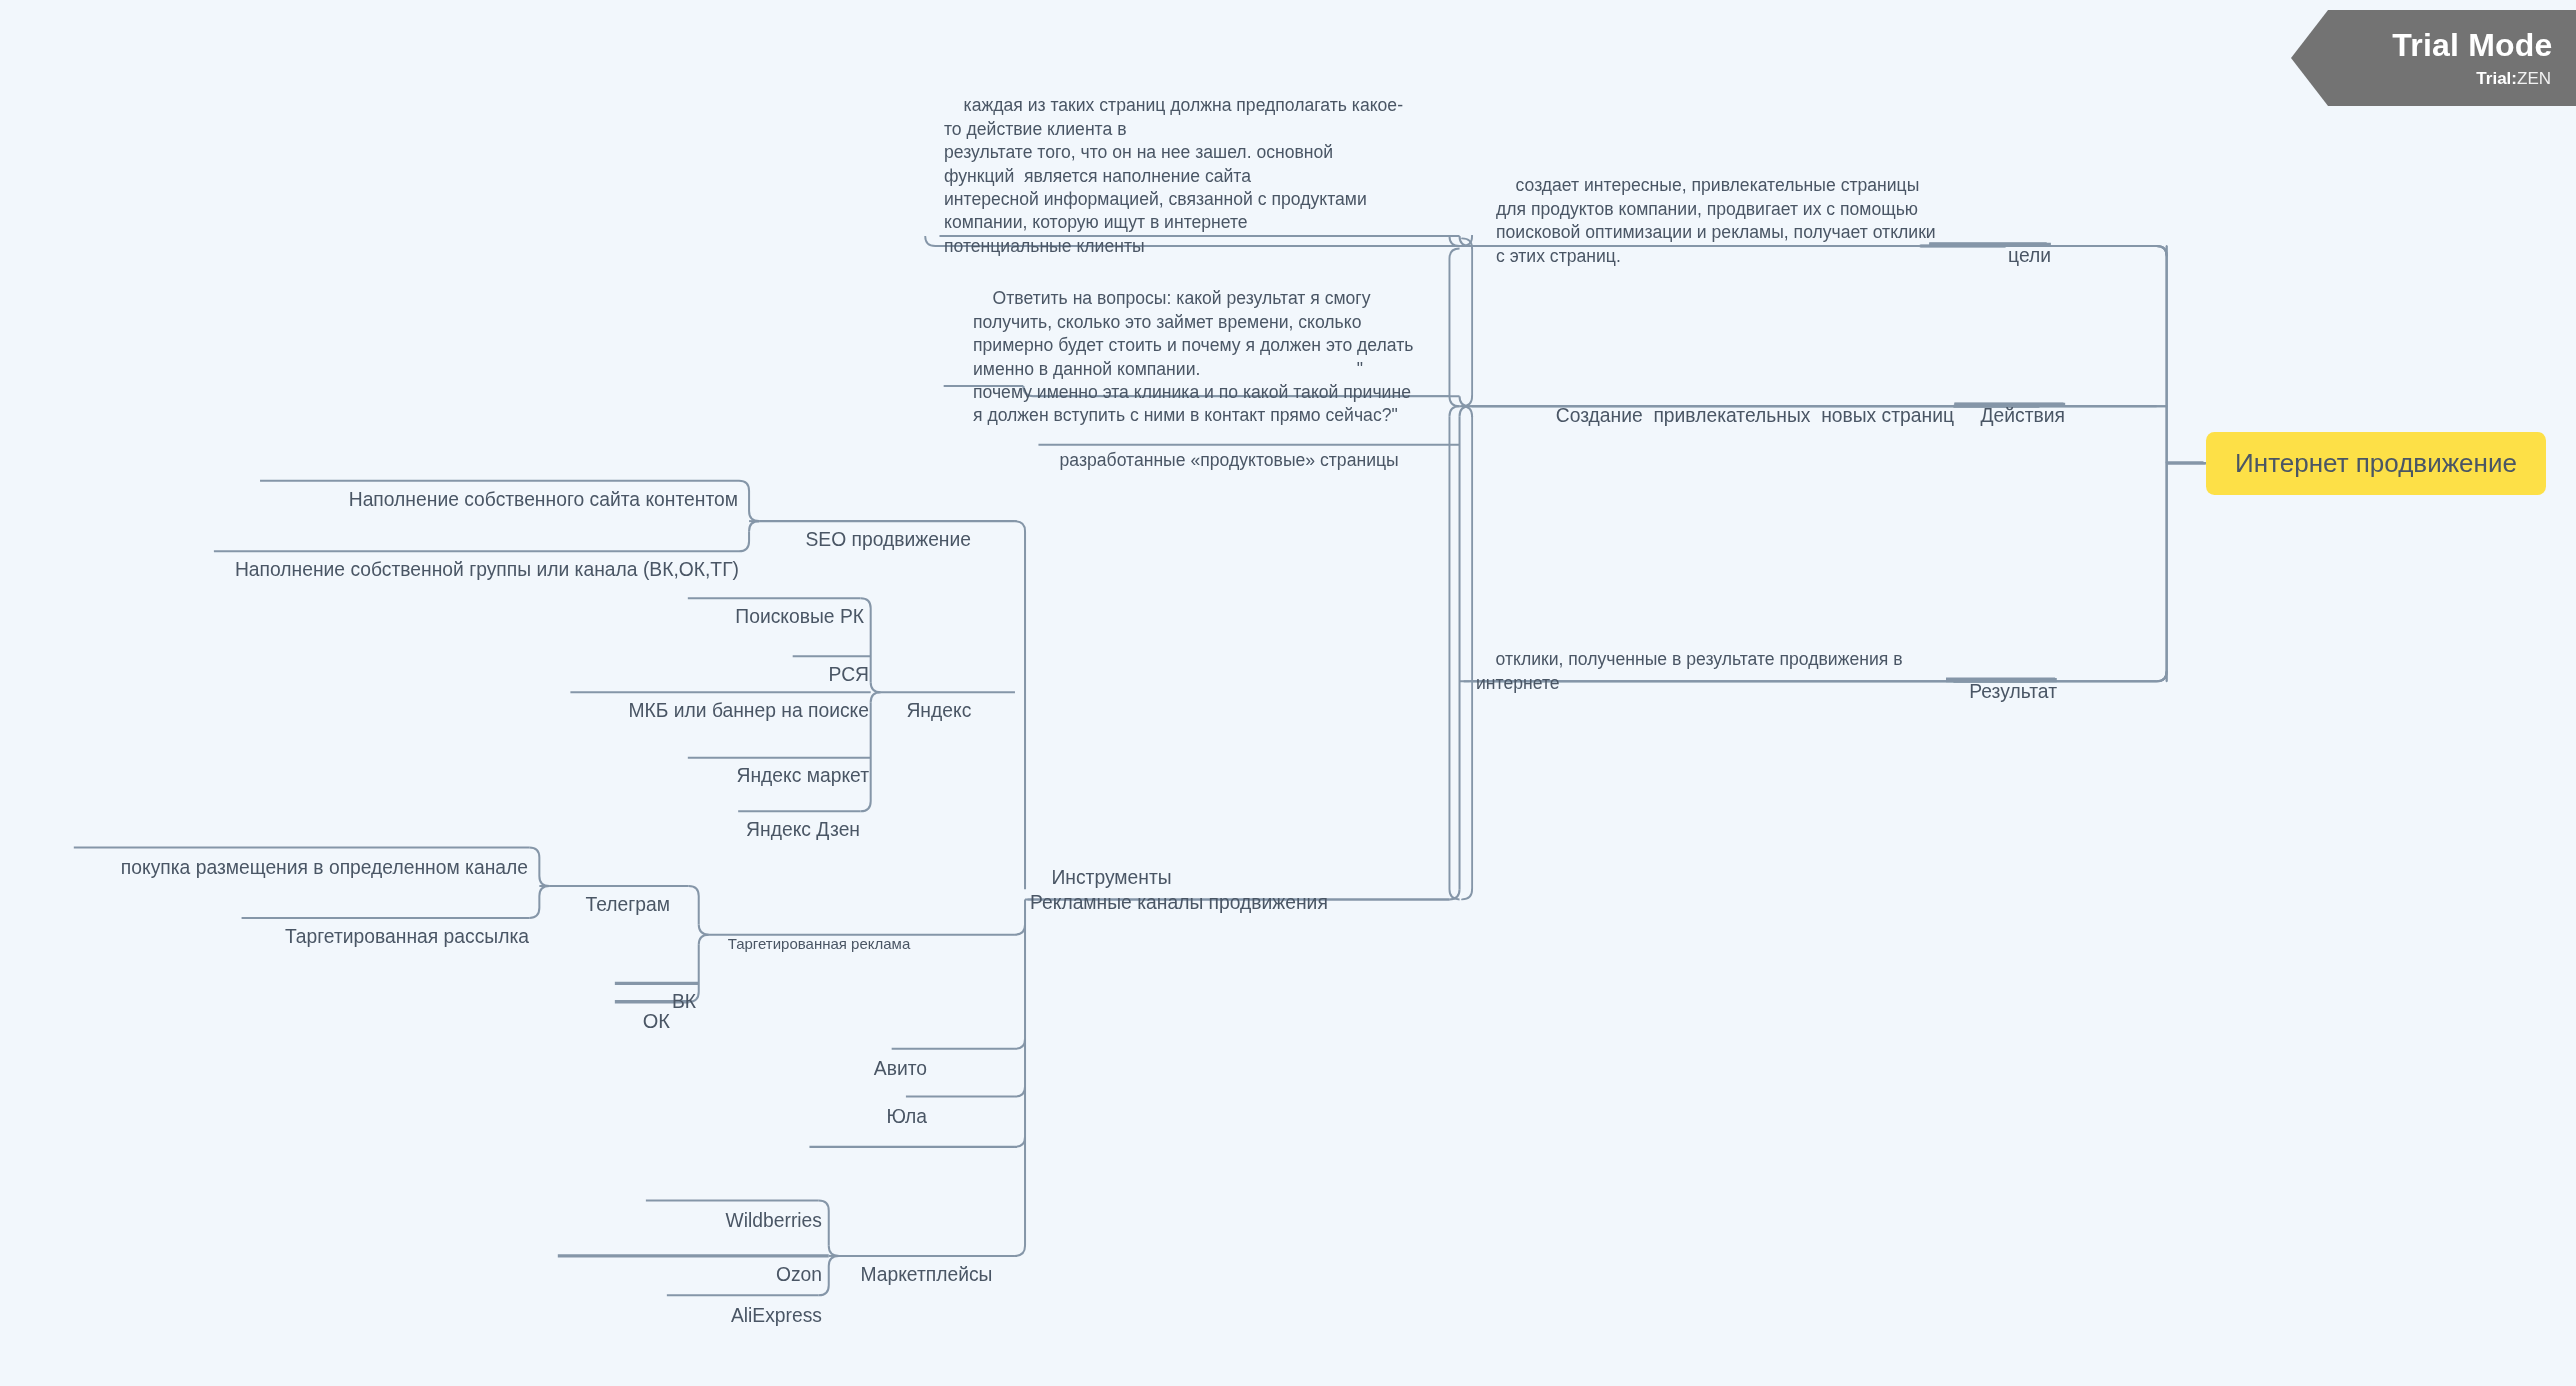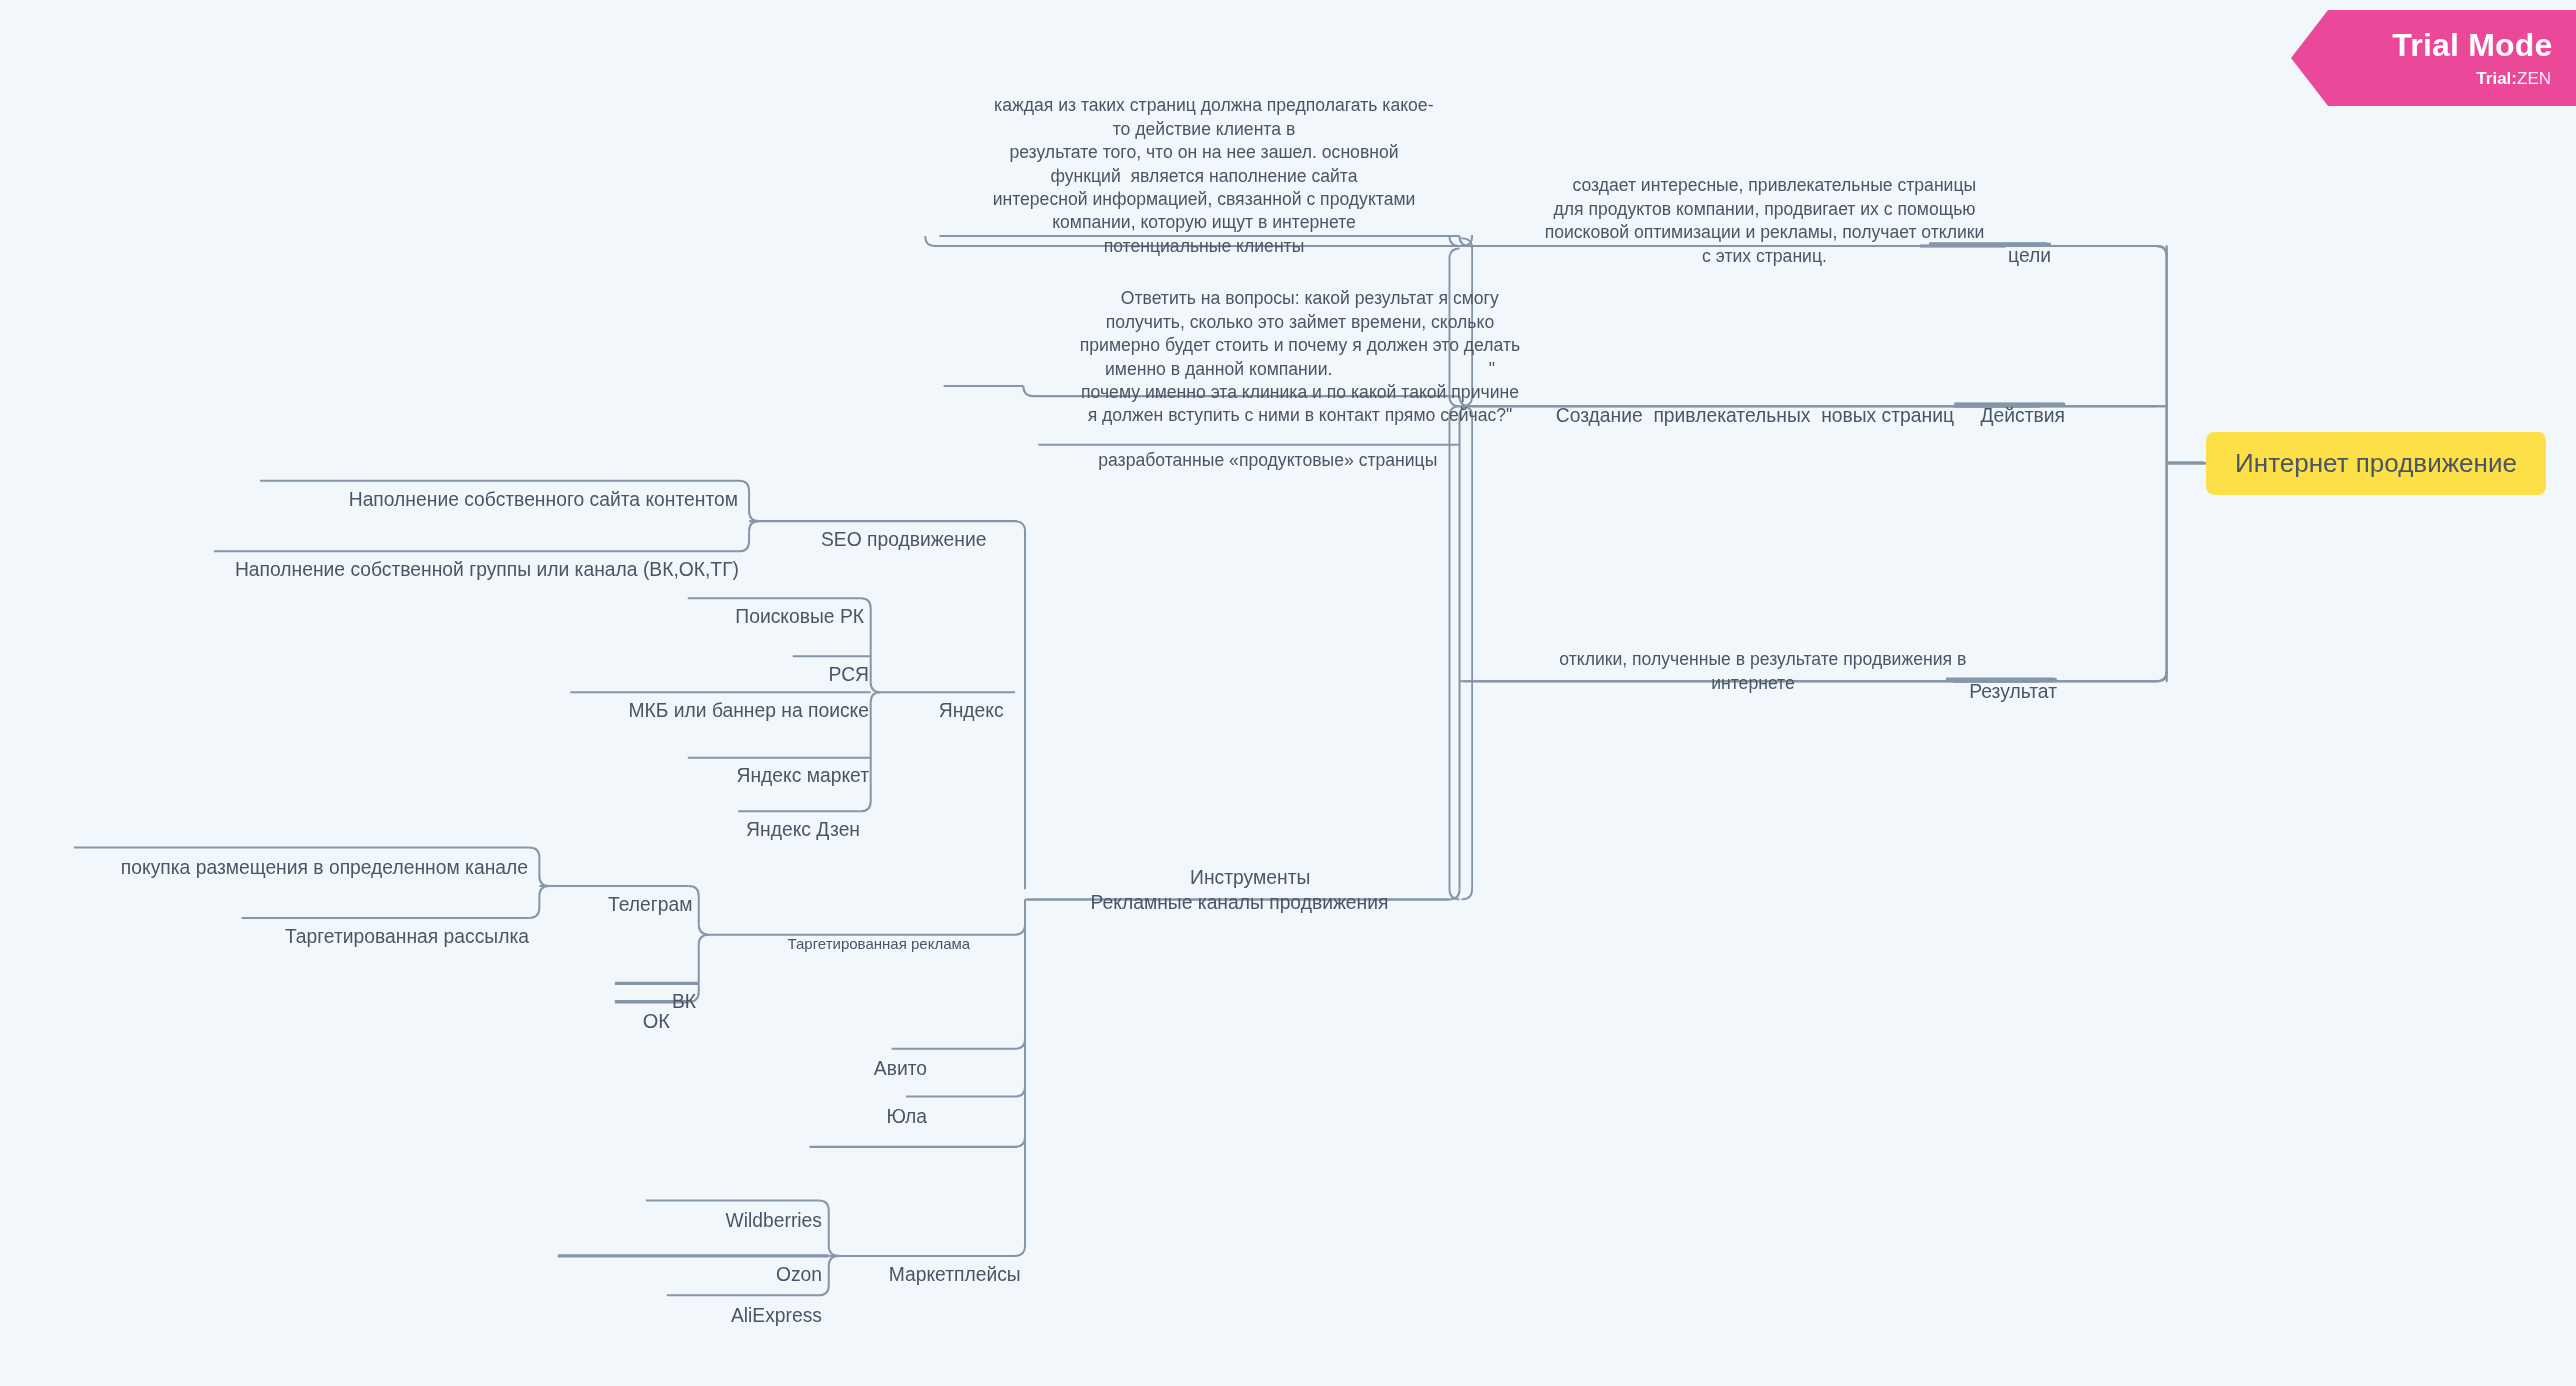--- a/index.html
+++ b/index.html
@@ -53,21 +53,21 @@
   .trial-badge .t2 i { font-style: normal; opacity: .9; }
 
   
   .node {
     position: absolute;
     white-space: pre;
     line-height: 1.33;
     color: #4a5665;
   }
   .node.r { text-align: right; }
-  .node.l { text-align: center; }
+  .node.l { text-align: left; }
 
   .root-node {
     position: absolute;
     background: #9ed7e6;
     border-radius: 8.4px;
     display: flex;
     align-items: center;
     justify-content: center;
     color: #4a5665;
     font-size: 26px;
@@ -437,19 +437,19 @@
   </div>
 
   <div class="node r" style="left:663px; top:1236px; width:159px; font-size:19.3px;">
     <span>Ozon</span>
   </div>
 
   <div class="node r" style="left:621px; top:1277px; width:201px; font-size:19.3px;">
     <span>AliExpress</span>
   </div>
 
-  <div class="trial-badge" style="background: #ec4899;">
+  <div class="trial-badge" style="background: #737373;">
     <div class="t1">Trial Mode</div>
     <div class="t2"><b>Trial</b><b>:</b><i>ZEN</i></div>
   </div>
 
 </div>
 
 
 </body></html>

